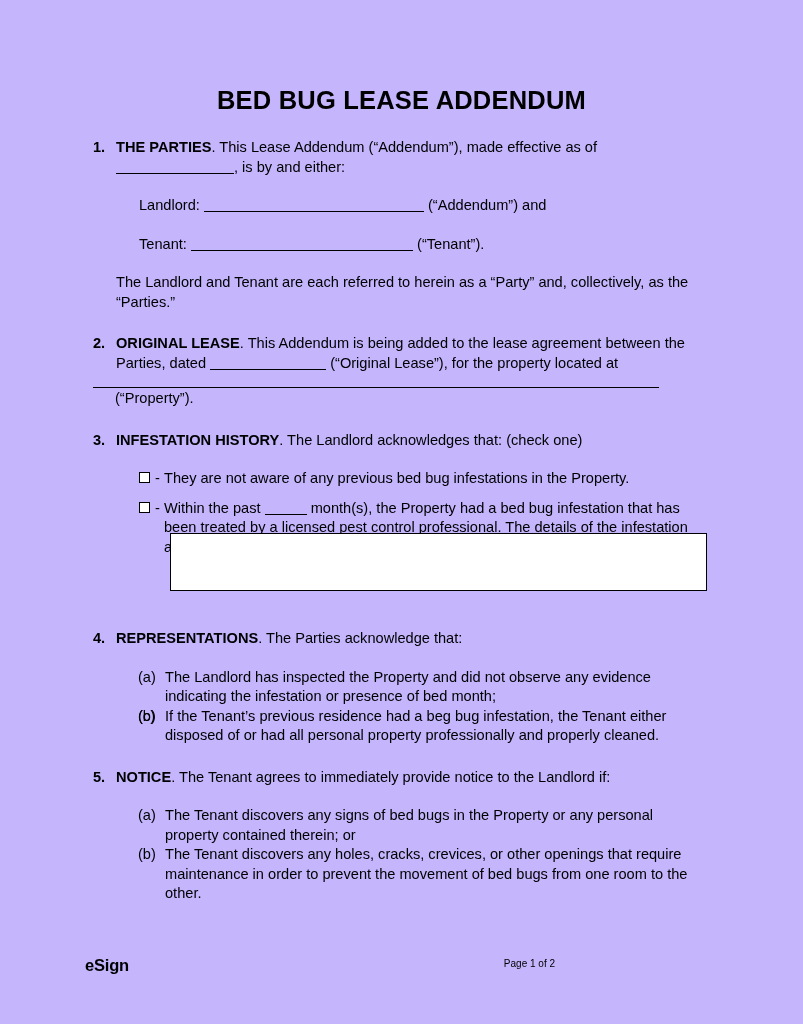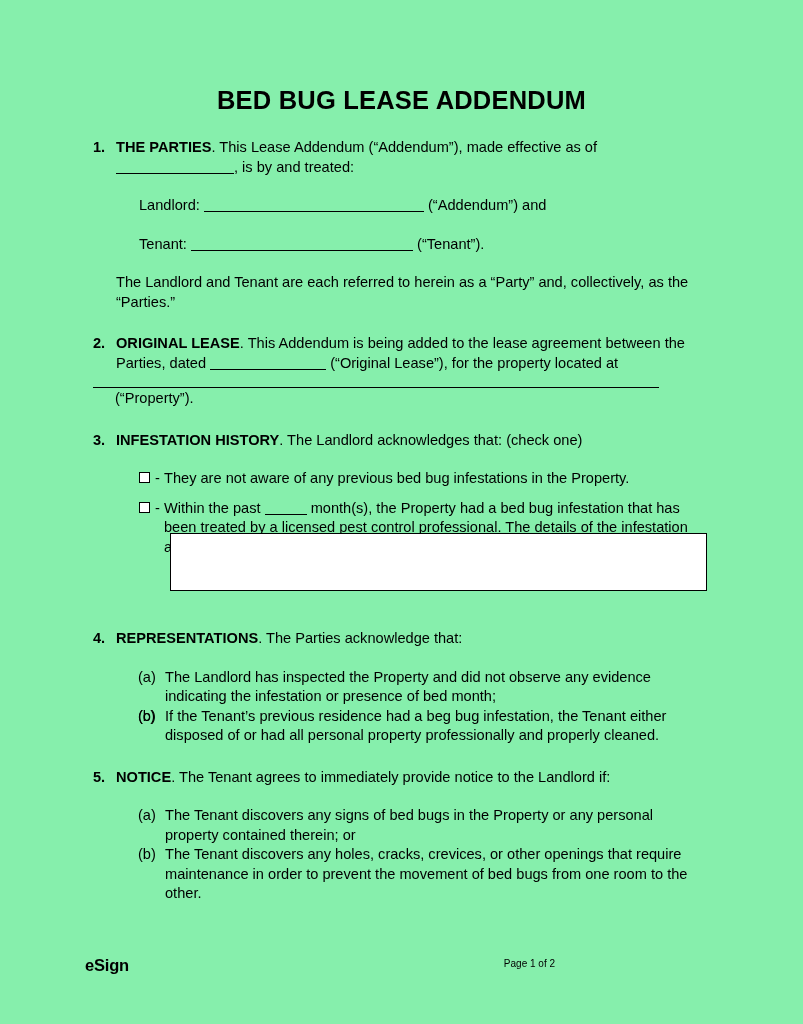--- a/index.html
+++ b/index.html
@@ -14,21 +14,21 @@
     font-family: "Liberation Sans", sans-serif;
     color: #000000;
     position: relative;
     overflow: hidden;
   }
   .page {
     position: relative;
     width: 803px;
     height: 1024px;
     box-sizing: border-box;
-    background: #86efac;
+    background: #c4b5fd;
   }
 
   
   .doc-title {
     position: absolute;
     top: 86px;
     left: 0;
     width: 803px;
     text-align: center;
     font-size: 25.5px;
@@ -182,21 +182,21 @@
 <body>
 
 <div class="page">
 
   <div class="doc-title">BED BUG LEASE ADDENDUM</div>
 
   <div class="content">
 
     <div class="clause">
       <span class="num">1.</span>
-      <p><span class="clause-head">THE PARTIES</span><span>. This Lease Addendum (“Addendum”), made effective as of</span><br><span class="blank blank-date"></span><span>, is by and treated:</span></p>
+      <p><span class="clause-head">THE PARTIES</span><span>. This Lease Addendum (“Addendum”), made effective as of</span><br><span class="blank blank-date"></span><span>, is by and either:</span></p>
     </div>
 
     <div class="spacer-sm"></div>
 
     <div class="party-line">
       <span class="u">Landlord</span><span>:</span>
       <span class="blank blank-party"></span>
       <span>(“Addendum”) and</span>
     </div>
 

